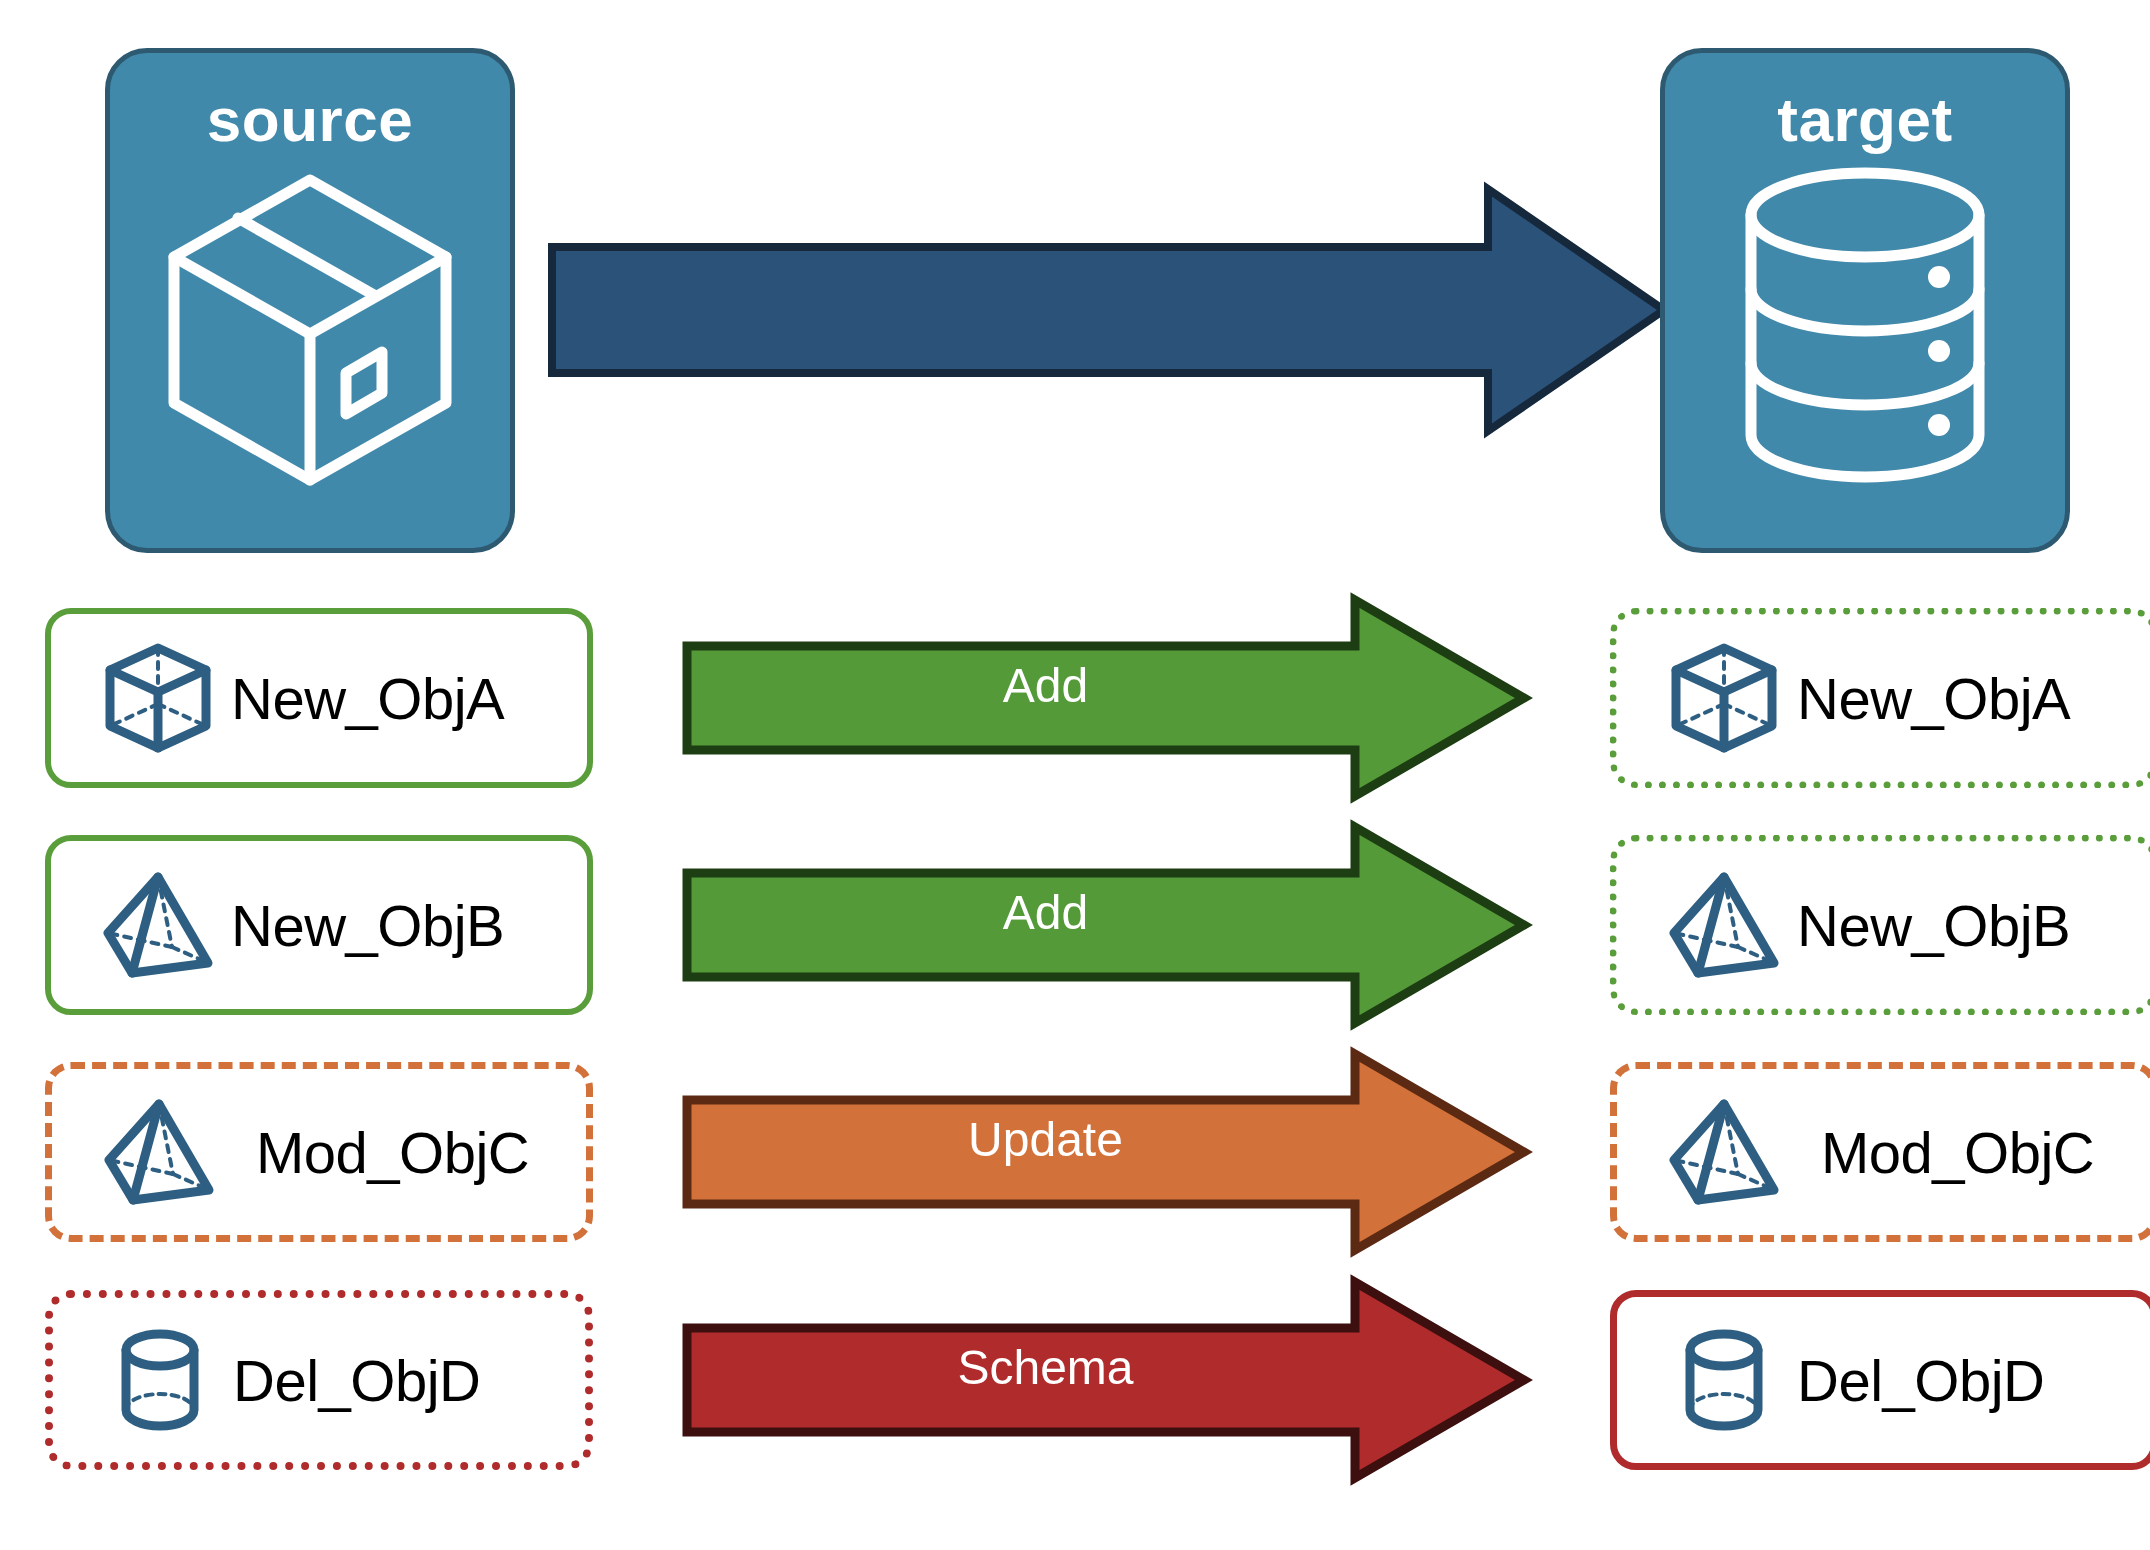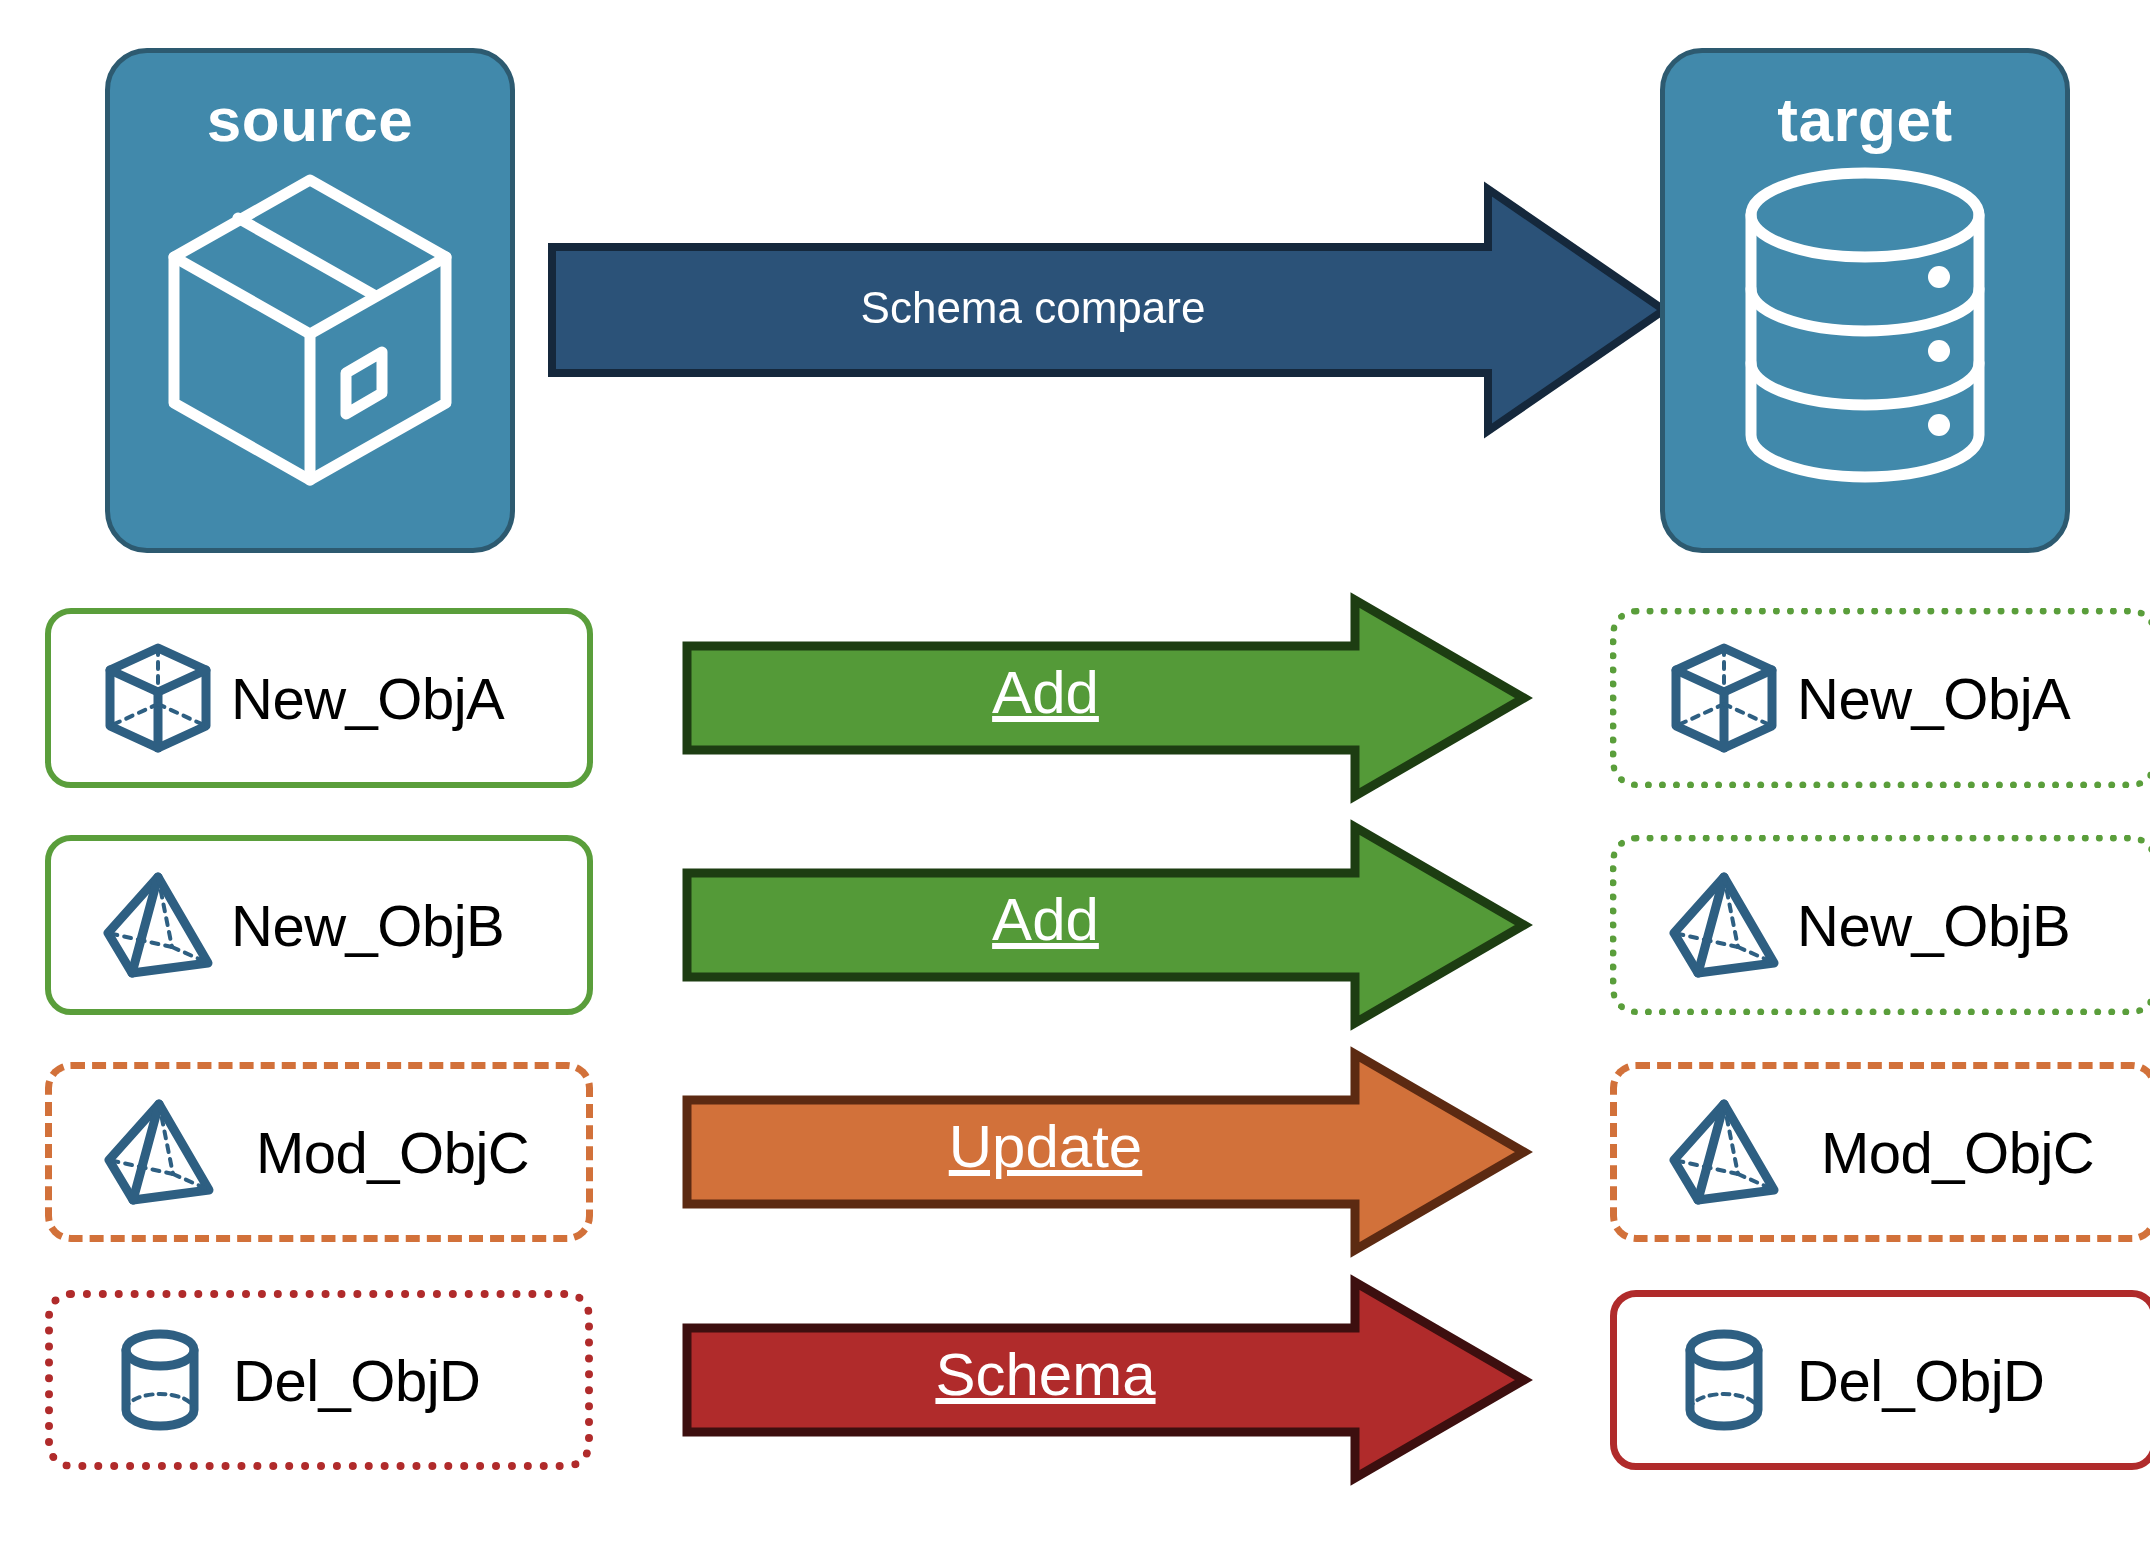--- a/index.html
+++ b/index.html
@@ -49,21 +49,21 @@
 
   
   .bd-green-solid {border:6px solid #5a9e3b;}
   .bd-green-dotted{border:7px dotted #5a9e3b;}
   .bd-orange-dash {border:7px dashed #d2713a;gap:24px;}
   .bd-red-dotted  {border:8px dotted #b02b2b;}
   .bd-red-solid   {border:7px solid #b02b2b;}
 
   
   .row-arrow{position:absolute;left:683px;top:-12px;width:845px;height:205px;}
-  .row-arrow .arrow-label{top:62px;font-size:60px;padding-right:120px;text-decoration:underline;}
+  .row-arrow .arrow-label{top:62px;font-size:48px;padding-right:120px;}
 
   svg{display:block;overflow:visible;}
 </style>
 </head>
 <body>
 
 <div class="endpoint" id="source-box">
   <div class="endpoint-title">source</div>
   <div class="endpoint-icon">
     <svg width="300" height="330" viewBox="0 0 300 330">
@@ -80,21 +80,20 @@
         <path d="M186 208 L222 187 L222 228 L186 249 Z"></path>
       </g>
     </svg>
   </div>
 </div>
 
 <div id="schema-arrow">
   <svg width="1120" height="250" viewBox="0 0 1120 250" preserveAspectRatio="none">
     <polygon points="4,62 940,62 940,4 1116,125 940,246 940,188 4,188" fill="#2b5278" stroke="#15283c" stroke-width="8" stroke-linejoin="miter"></polygon>
   </svg>
-  <div class="arrow-label">Schema compare</div>
 </div>
 
 <div class="endpoint" id="target-box">
   <div class="endpoint-title">target</div>
   <div class="endpoint-icon">
     <svg width="280" height="320" viewBox="0 0 280 320">
       <g fill="none" stroke="#ffffff" stroke-width="11" stroke-linejoin="round" stroke-linecap="round">
 
         <path d="M26 50 L26 270 a114 42 0 0 0 228 0 L254 50"></path>
 

